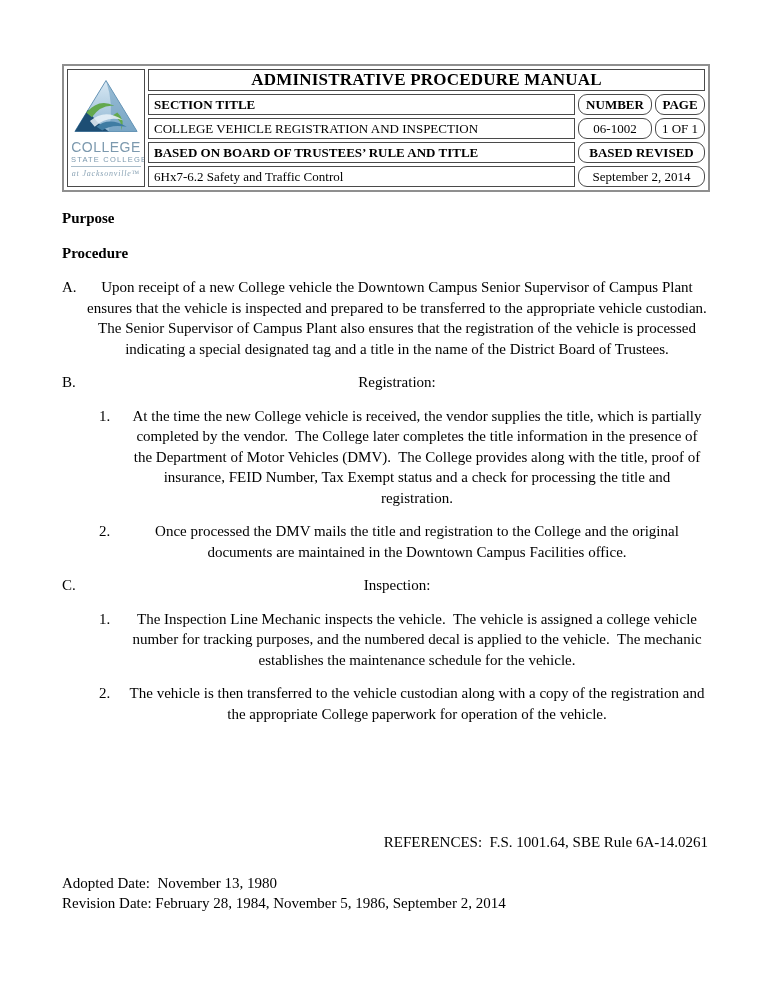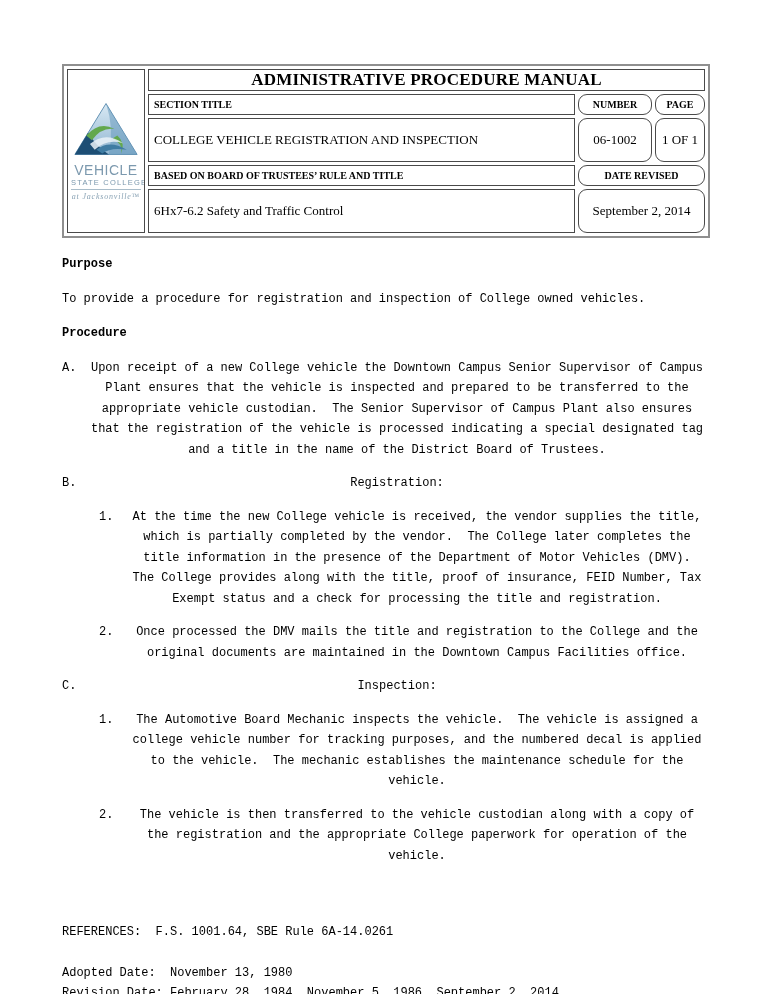--- a/index.html
+++ b/index.html
@@ -38,28 +38,28 @@
     background:#fff;
   }
   td.title-cell {
     font-size:17px; font-weight:bold;
     text-align:center; vertical-align:middle;
     height:16px;
     letter-spacing:0.2px;
     margin-top:30px;
   }
   td.label-cell {
-    font-size:10px; font-weight:bold;
+    font-size:13px; font-weight:bold;
     height:21px; vertical-align:middle;
     padding:1px 5px;
   }
   td.value-cell {
     font-size:13px;
     height:21px; vertical-align:middle;
-    padding:13px 5px;
+    padding:1px 5px;
   }
   .center { text-align:center;border-radius:9px; }
 
   
   .logo-florida {
     font-family:"Liberation Sans", sans-serif;
     font-size:14px; letter-spacing:0.5px;
     color:#7c99ae; margin-top:1px;
   }
   .logo-state {
@@ -75,36 +75,35 @@
     font-style:italic;
     font-size:8px; letter-spacing:0.8px;
     color:#8aa3b5;
     margin-top:2px;
   }
 
   
   .doc-body {
     margin-top:16px;
     width:646px;
-    font-size:12px;
+    font-size:15px;
     line-height:20.5px;
-    font-family:Liberation Mono, monospace;
   }
   .doc-body p { margin-bottom:14px; white-space:pre-wrap; }
   .bold { font-weight:bold; }
 
   .li { display:flex; margin-bottom:13px; }
   .li .lbl { flex:none; white-space:pre; }
   .li.l1 .lbl { width:24px; }
   .li.l2 .lbl { width:27px; }
   .sublist { margin-left:37px; margin-top:13px; }
   .li .txt { flex:1; white-space:pre-wrap;text-align:center; }
   .li.head { margin-bottom:0; }
 
-  .references { margin-top:56px; }
+  .references { margin-top:108px;text-align:right; }
   .adopted { margin-top:20px; margin-bottom:0 !important; }
   .revision { margin-bottom:0 !important; }
 </style>
 </head>
 <body>
 
 <div class="page">
 
   <table class="header-table">
     <colgroup>
@@ -124,51 +123,50 @@
             </linearGradient>
           </defs>
           <polygon points="35,2 68,56 2,56" fill="url(#triGrad)" stroke="#5e8db0" stroke-width="1"></polygon>
           <path d="M35,2 L68,56 L38,56 Q44,28 35,2 Z" fill="#6699bb" opacity="0.55"></path>
           <path d="M2,56 L16,33 Q25,48 38,56 Z" fill="#1d4e74"></path>
           <path d="M14,36 Q28,20 44,29 Q30,27 20,41 Z" fill="#63a84e"></path>
           <path d="M47,36 Q56,44 51,55 Q53,44 42,39 Z" fill="#63a84e"></path>
           <path d="M18,45 Q34,31 53,44 Q36,39 23,51 Z" fill="#eaf2f8" opacity="0.85"></path>
           <path d="M25,51 Q38,40 57,51 Q40,48 31,55 Z" fill="#3f7ca3"></path>
         </svg>
-        <div class="logo-florida">VEHICLE</div>
+        <div class="logo-florida">COLLEGE</div>
         <div class="logo-state">STATE COLLEGE</div>
         <div class="logo-jax">at Jacksonville™</div>
       </td>
       <td class="title-cell" colspan="3">ADMINISTRATIVE PROCEDURE MANUAL</td>
     </tr>
     <tr>
       <td class="label-cell">SECTION TITLE</td>
       <td class="label-cell center">NUMBER</td>
       <td class="label-cell center">PAGE</td>
     </tr>
     <tr>
       <td class="value-cell">COLLEGE VEHICLE REGISTRATION AND INSPECTION</td>
       <td class="value-cell center">06-1002</td>
       <td class="value-cell center">1 OF 1</td>
     </tr>
     <tr>
       <td class="label-cell">BASED ON BOARD OF TRUSTEES’ RULE AND TITLE</td>
-      <td class="label-cell center" colspan="2">DATE REVISED</td>
+      <td class="label-cell center" colspan="2">BASED REVISED</td>
     </tr>
     <tr>
       <td class="value-cell">6Hx7-6.2 Safety and Traffic Control</td>
       <td class="value-cell center" colspan="2">September 2, 2014</td>
     </tr>
   </tbody>
     </table>
 
   <div class="doc-body">
 
     <p class="bold">Purpose</p>
-    <p>To provide a procedure for registration and inspection of College owned vehicles.</p>
     <p class="bold">Procedure</p>
 
     <div class="li l1">
       <span class="lbl">A.</span>
       <span class="txt">Upon receipt of a new College vehicle the Downtown Campus Senior Supervisor of Campus Plant ensures that the vehicle is inspected and prepared to be transferred to the appropriate vehicle custodian.  The Senior Supervisor of Campus Plant also ensures that the registration of the vehicle is processed indicating a special designated tag and a title in the name of the District Board of Trustees.</span>
     </div>
 
     <div class="li l1 head">
       <span class="lbl">B.</span>
       <span class="txt">Registration:</span>
@@ -184,21 +182,21 @@
       </div>
     </div>
 
     <div class="li l1 head">
       <span class="lbl">C.</span>
       <span class="txt">Inspection:</span>
     </div>
     <div class="sublist">
       <div class="li l2">
         <span class="lbl">1.</span>
-        <span class="txt">The Automotive Board Mechanic inspects the vehicle.  The vehicle is assigned a college vehicle number for tracking purposes, and the numbered decal is applied to the vehicle.  The mechanic establishes the maintenance schedule for the vehicle.</span>
+        <span class="txt">The Inspection Line Mechanic inspects the vehicle.  The vehicle is assigned a college vehicle number for tracking purposes, and the numbered decal is applied to the vehicle.  The mechanic establishes the maintenance schedule for the vehicle.</span>
       </div>
       <div class="li l2">
         <span class="lbl">2.</span>
         <span class="txt">The vehicle is then transferred to the vehicle custodian along with a copy of the registration and the appropriate College paperwork for operation of the vehicle.</span>
       </div>
     </div>
 
     <p class="references">REFERENCES:  F.S. 1001.64, SBE Rule 6A-14.0261</p>
 
     <p class="adopted">Adopted Date:  November 13, 1980</p>

